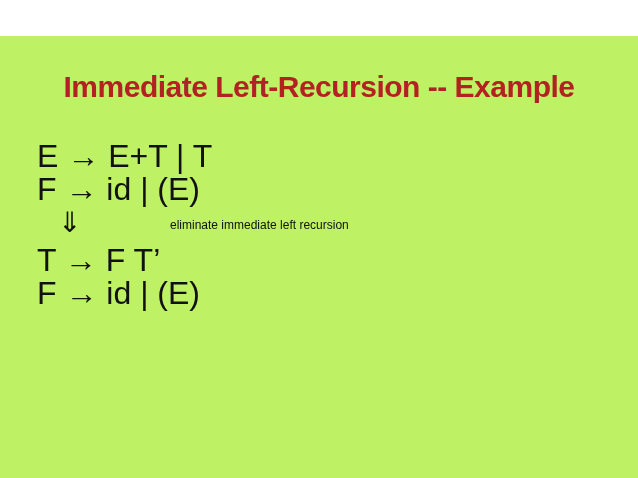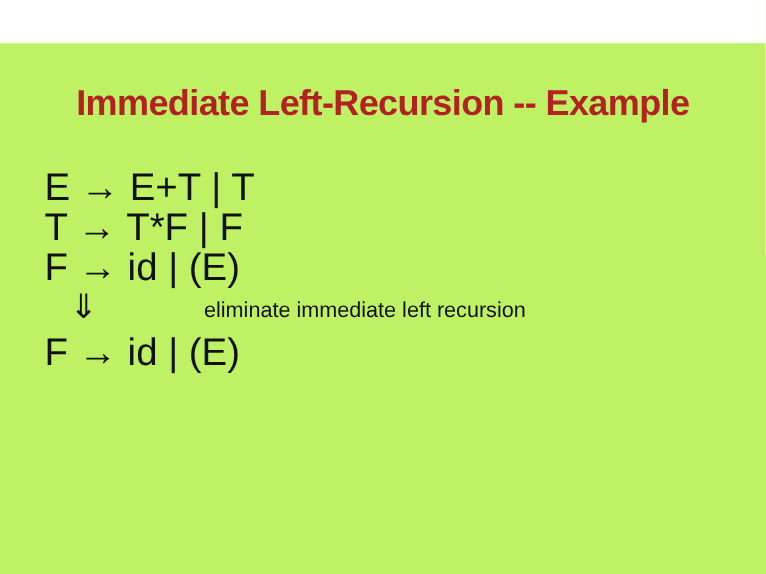--- a/index.html
+++ b/index.html
@@ -47,46 +47,46 @@
     left: 21px;
     top: -2px;
     font-size: 28px;
     line-height: 38px;
     color: #111111;
   }
   .note {
     position: absolute;
     left: 133px;
     top: 7px;
-    font-size: 18px;
+    font-size: 12px;
     line-height: 24px;
     color: #111111;
     white-space: nowrap;
   }
 </style>
 </head>
 <body>
 
 <div class="slide">
 
   <h1 class="title">Immediate Left-Recursion -- Example</h1>
 
   <div class="grammar">
 
     <div class="rule">E → E+T | T</div>
 
-    <div class="rule">T → T*F | F</div>
 
     <div class="rule">F → id | (E)</div>
 
     <div class="transition">
       <span class="dbl-arrow">⇓</span>
       <span class="note">eliminate immediate left recursion</span>
     </div>
 
 
 
+    <div class="rule">T → F T’</div>
 
 
     <div class="rule">F → id | (E)</div>
 
   </div>
 </div>
 
 </body></html>

